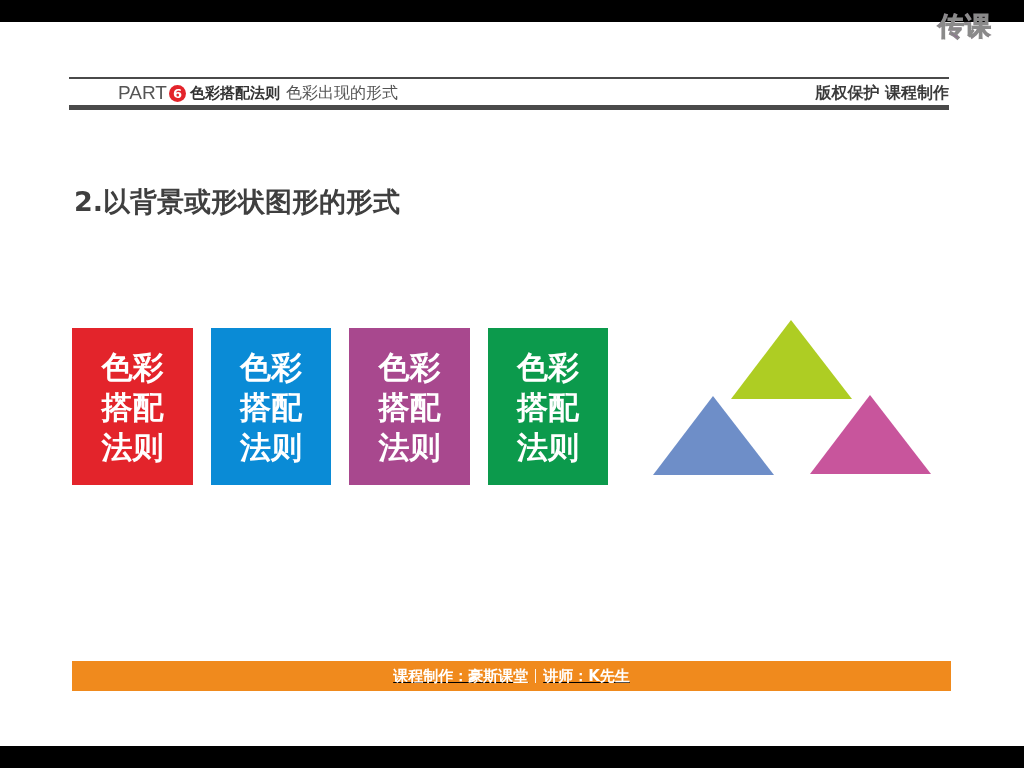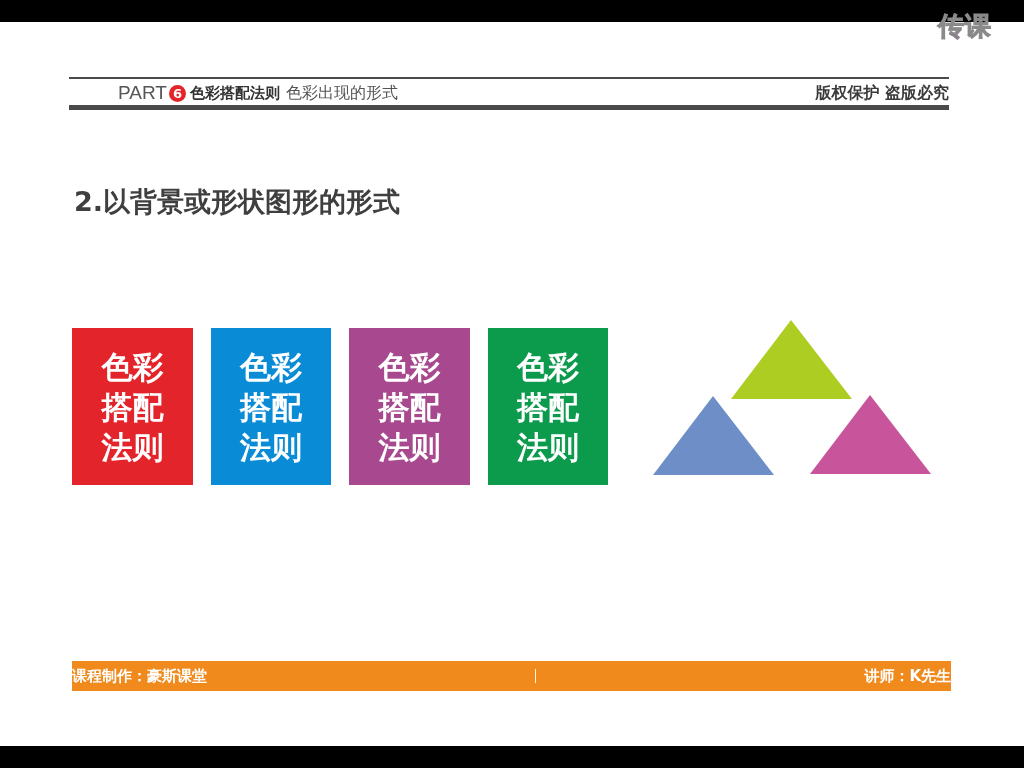--- a/index.html
+++ b/index.html
@@ -44,39 +44,39 @@
       display: flex; align-items: center; justify-content: center;
     }
     .block-text {
       font-family: "DejaVu Serif", "Liberation Serif", serif;
       color: #fff; font-weight: bold; font-size: 31px; line-height: 40px;
       text-align: center; width: 70px; word-break: break-all;
     }
     .triangles { position: absolute; left: 640px; top: 310px; width: 310px; height: 180px; }
     .footer-bar {
       position: absolute; left: 72px; top: 661px; width: 879px; height: 30px;
-      background: #f08a1d; display: flex; align-items: center; justify-content: space-between;
+      background: #f08a1d; display: flex; align-items: center; justify-content: center; text-decoration: underline;
     }
     .footer-text { color: #fff; font-size: 15px; font-weight: bold; white-space: nowrap; }
     .footer-sep { display: inline-block; width: 1px; height: 14px; background: #fff; margin: 0 7px; vertical-align: middle; opacity: 0.9; }
   </style>
 </head>
 <body>
 
 <div class="letterbox-top"></div>
 <div class="watermark">传课</div>
 
 <div class="header-line-top"></div>
 <div class="header-left">
   <span class="part-label">PART</span>
   <span class="part-num">6</span>
   <span class="chapter-title">色彩搭配法则</span>
   <span class="section-title">色彩出现的形式</span>
 </div>
-<div class="header-right">版权保护 盗版必究</div>
+<div class="header-right">版权保护 课程制作</div>
 <div class="header-bar-bottom"></div>
 
 <div class="slide-heading">2.以背景或形状图形的形式</div>
 
 <div class="block" style="left:72px;width:121px;background:#e3242b;">
   <div class="block-text">色彩搭配法则</div>
 </div>
 <div class="block" style="left:211px;width:120px;background:#0a8bd6;">
   <div class="block-text">色彩搭配法则</div>
 </div>

